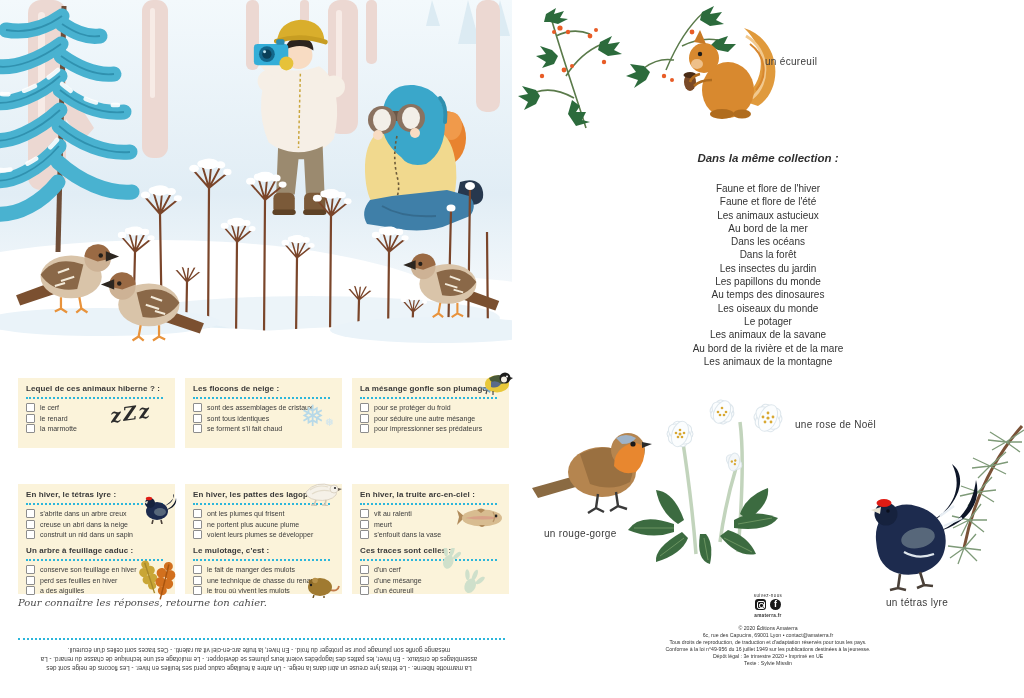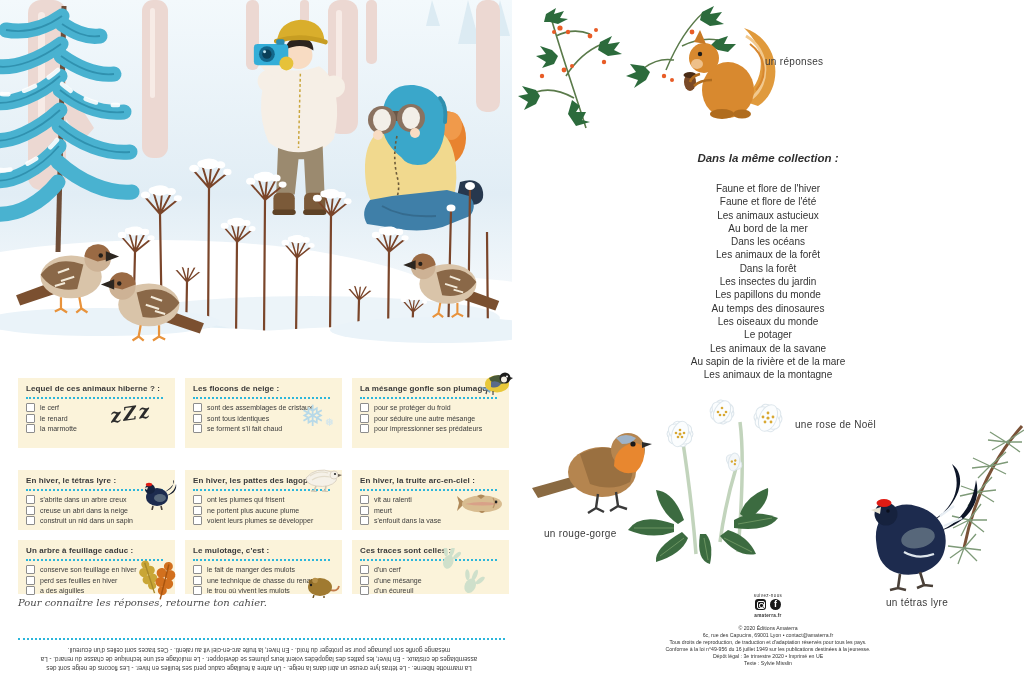--- a/index.html
+++ b/index.html
@@ -7,21 +7,21 @@
        font-family:"Liberation Sans",sans-serif;color:#3b3b3b;}
   .page{position:absolute;top:0;height:698px;width:512px;}
   .page.left{left:0;}
   .page.right{left:512px;}
   svg{display:block;}
   .scene{position:absolute;left:0;top:0;}
 
   
   .qbox{position:absolute;width:157px;background:#fbf3da;padding:6px 8px 0;box-sizing:border-box;}
   .c0{left:18px}.c1{left:185px}.c2{left:352px}
-  .r0{top:378px;height:70px}.r1{top:470px;height:60px}.r2{top:540px;height:54px}
+  .r0{top:378px;height:70px}.r1{top:484px;height:60px}.r2{top:540px;height:54px}
   .qtitle{font-weight:bold;font-size:8px;line-height:10px;letter-spacing:.1px;color:#3a3a3a;}
   .qdots{border-top:2.6px dotted #2bb6db;margin:3px 0 4px;width:97%;}
   .qopt{display:flex;align-items:flex-start;margin:1.5px 0;font-size:7px;line-height:9px;}
   .cb{width:7px;height:7px;border:1px solid #8d8d8d;background:#fff;border-radius:1px;
       margin:0 5px 0 0;flex:0 0 auto;}
   .qlabel{white-space:nowrap;}
   .qicon{position:absolute;}
   .zzz{font-size:19px;font-weight:bold;font-style:italic;font-family:"DejaVu Serif",serif;
        transform:rotate(-8deg);color:#2b2b2b;right:24px;top:24px;letter-spacing:2px;}
   .flake{color:#b7d9e8;font-size:29px;right:8px;top:24px;line-height:28px;}
@@ -527,38 +527,37 @@
       <polygon points="178,36 184,24 190,38" fill="#c87a26"></polygon>
       <ellipse cx="181" cy="58" rx="6" ry="5" fill="#eec08a"></ellipse>
       <circle cx="184" cy="48" r="2.2" fill="#1d1d1d"></circle>
       <ellipse cx="174" cy="76" rx="6" ry="9" fill="#7a4a28"></ellipse>
       <ellipse cx="174" cy="69" rx="6.5" ry="3" fill="#4a2c16"></ellipse>
       <path d="M184,68 Q176,70 174,76 M196,74 Q184,74 178,80" stroke="#b06c1e" stroke-width="2.5" fill="none"></path>
       <ellipse cx="206" cy="108" rx="12" ry="5" fill="#b06c1e"></ellipse>
       <ellipse cx="226" cy="108" rx="9" ry="4.5" fill="#b06c1e"></ellipse>
     </g>
   </svg>
-  <div class="handlabel" style="left:253px;top:56px">un réponses</div>
+  <div class="handlabel" style="left:253px;top:56px">un écureuil</div>
 
   <div class="collection">
     <div class="coll-head">Dans la même collection :</div>
     <div class="coll-item">Faune et flore de l'hiver</div>
     <div class="coll-item">Faune et flore de l'été</div>
     <div class="coll-item">Les animaux astucieux</div>
     <div class="coll-item">Au bord de la mer</div>
     <div class="coll-item">Dans les océans</div>
-    <div class="coll-item">Les animaux de la forêt</div>
     <div class="coll-item">Dans la forêt</div>
     <div class="coll-item">Les insectes du jardin</div>
     <div class="coll-item">Les papillons du monde</div>
     <div class="coll-item">Au temps des dinosaures</div>
     <div class="coll-item">Les oiseaux du monde</div>
     <div class="coll-item">Le potager</div>
     <div class="coll-item">Les animaux de la savane</div>
-    <div class="coll-item">Au sapin de la rivière et de la mare</div>
+    <div class="coll-item">Au bord de la rivière et de la mare</div>
     <div class="coll-item">Les animaux de la montagne</div>
   </div>
 
   <svg class="ill" style="left:12px;top:392px" width="300" height="172" viewBox="0 0 300 172">
     <g>
       <path d="M8,96 L58,82 L62,92 L14,106 Z" fill="#8a6a42"></path>
       <ellipse cx="78" cy="80" rx="34" ry="25" fill="#b5854f"></ellipse>
       <path d="M56,62 Q84,48 104,64 Q112,76 106,90 Q88,100 66,92 Z" fill="#9a7040"></path>
       <circle cx="104" cy="58" r="17" fill="#b5854f"></circle>
       <path d="M92,46 Q102,40 112,46 Q108,52 98,52 Z" fill="#9fb3c8"></path>

